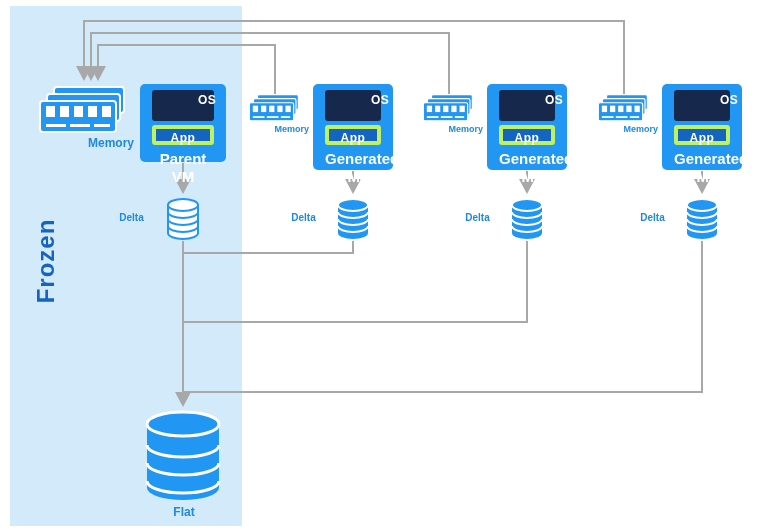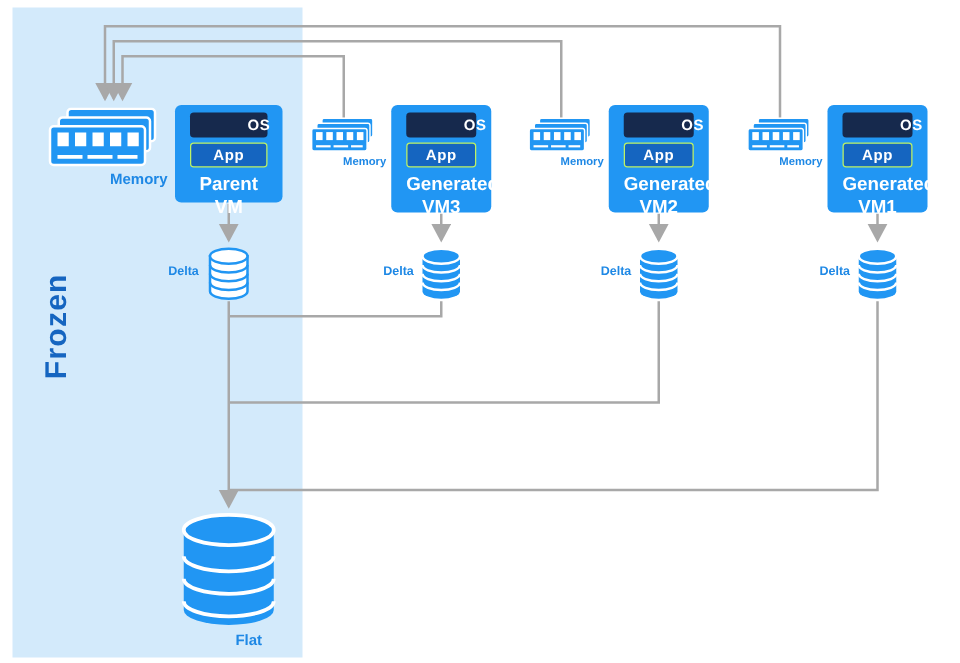--- a/index.html
+++ b/index.html
@@ -5,26 +5,26 @@
   * { margin:0; padding:0; box-sizing:border-box; }
   html,body { background:#fff; font-family:"Liberation Sans", sans-serif; }
   .canvas { position:relative; width:768px; height:530px; background:#fff; overflow:hidden; }
   .abs { position:absolute; }
   .frozen-region { position:absolute; left:10px; top:6px; width:232px; height:520px; background:#d3eafb; }
   .frozen-label { position:absolute; left:36px; top:255px; transform:translate(-50%,-50%) rotate(-90deg);
                   font-size:24px; font-weight:bold; color:#1565c0; letter-spacing:1px; white-space:nowrap; }
   .wires { position:absolute; left:0; top:0; }
   .mem-label { position:absolute; text-align:right; font-weight:bold; color:#1e88e5; }
   .vmbox { position:absolute; background:#2196f3; border-radius:5px; padding:6px 12px 0; text-align:center; }
-  .osbox { background:#16294d; color:#fff; font-weight:bold; font-size:12px; height:20px; line-height:20px;
+  .osbox { background:#16294d; color:#fff; font-weight:bold; font-size:12px; height:31px; line-height:20px;
            border-radius:3px; letter-spacing:0.5px;padding-left:46px; }
-  .appbox { background:#1565c0; border:1px solid #bef264; color:#fff; font-weight:bold; font-size:12px; height:20px;
+  .appbox { background:#1565c0; border:4px solid #bef264; color:#fff; font-weight:bold; font-size:12px; height:20px;
             line-height:18px; border-radius:3px; margin-top:4px; letter-spacing:0.5px; }
   .vmname { color:#fff; font-weight:bold; font-size:15px; line-height:1.2; margin-top:5px; }
-  .delta-label { position:absolute; width:55px; text-align:right; font-size:10px; font-weight:bold; color:#1e88e5; }
+  .delta-label { position:absolute; width:55px; text-align:center; font-size:10px; font-weight:bold; color:#1e88e5; }
   .flat-label { position:absolute; text-align:center; font-size:12px; font-weight:bold; color:#1e88e5; }
   svg { display:block; }
 </style>
 </head>
 <body>
 
 <div class="canvas">
 
   <svg width="0" height="0" style="position:absolute" aria-hidden="true">
     <defs>
@@ -160,15 +160,15 @@
     <svg width="36" height="44">
         <use href="#sym-cyl-blue"></use>
       </svg>
   </div>
 
   <div class="abs" style="left:143px;top:410px;">
     <svg width="80" height="92">
         <use href="#sym-flat"></use>
       </svg>
   </div>
-  <div class="flat-label" style="left:159px;top:505px;width:80px;">Flat</div>
+  <div class="flat-label" style="left:144px;top:505px;width:80px;">Flat</div>
 
 </div>
 
 </body></html>

